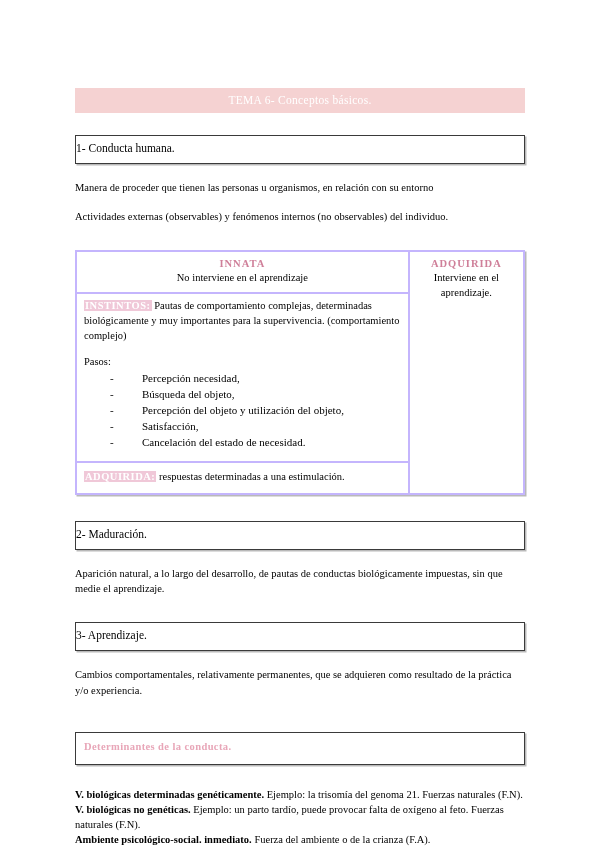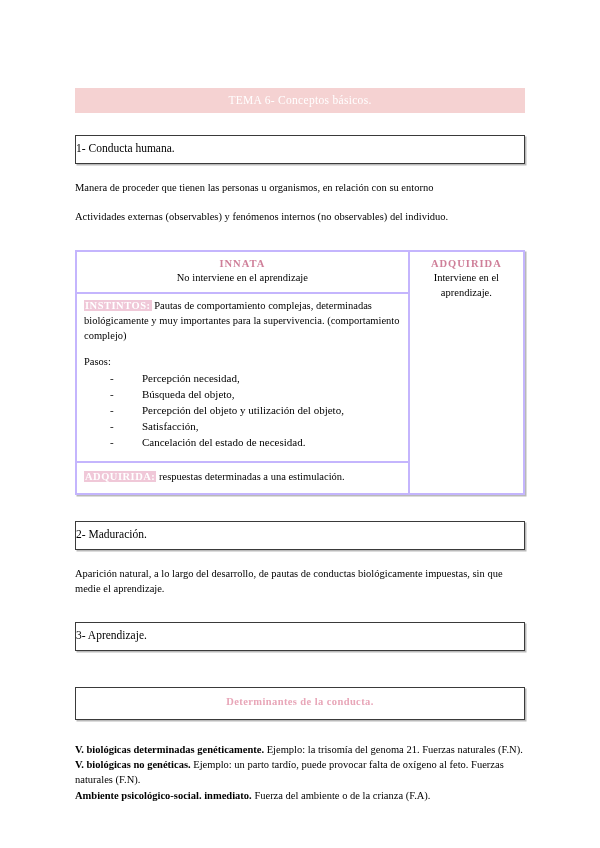--- a/index.html
+++ b/index.html
@@ -44,21 +44,20 @@
     font-size: 11.5px;
     margin: 0 0 16px 0;
     min-height: 14px;
   }
   .section-box.determinants {
     color: #e8a6b8;
     font-weight: bold;
     letter-spacing: 0.4px;
     font-size: 10.5px;
     padding: 8px 8px 9px 8px;
-    text-align: center;
   }
 
   
   .para {
     font-size: 10.5px;
     line-height: 1.5;
     margin: 0 0 13px 0;
     text-align: left;
   }
   .para.tight { }
@@ -194,20 +193,21 @@
       </table>
 
     <div class="section-box">2- Maduración.</div>
 
     <p class="para">Aparición natural, a lo largo del desarrollo, de pautas de conductas biológicamente impuestas, sin que medie el aprendizaje.</p>
 
     <div class="spacer-md"></div>
 
     <div class="section-box">3- Aprendizaje.</div>
 
+    <p class="para">Cambios comportamentales, relativamente permanentes, que se adquieren como resultado de la práctica y/o experiencia.</p>
 
     <div class="spacer-lg"></div>
 
     <div class="section-box determinants">Determinantes de la conducta.</div>
 
     <div class="spacer-sm"></div>
 
     <div class="determinants-list">
       <p class="item">
         <span class="label">V. biológicas determinadas genéticamente.</span><span>  Ejemplo: la trisomía del genoma 21. Fuerzas naturales (F.N).</span>

